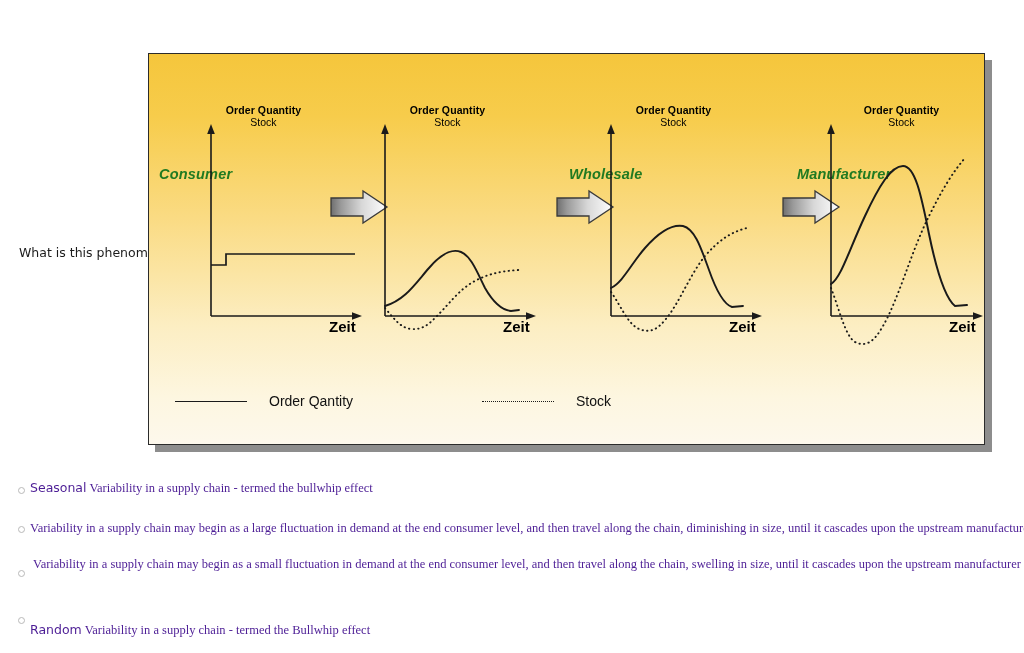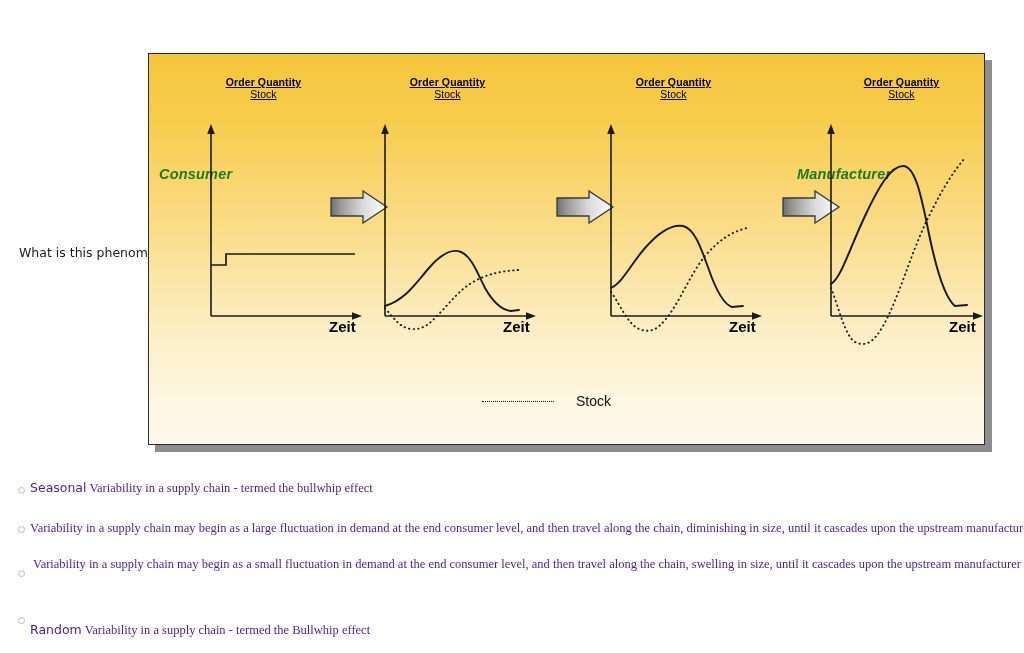--- a/index.html
+++ b/index.html
@@ -47,26 +47,25 @@
 
   .chart-cell {
     position: absolute;
     top: 0;
     width: 209px;
     height: 300px;
   }
 
   .axis-head {
     position: absolute;
-    top: 22px;
+    top: 50px;
     width: 100%;
     text-align: center;
     line-height: 1.18;
     pointer-events: none;
-    text-decoration: underline;
   }
   .axis-head .oq {
     display: block;
     font-size: 10.5px;
     font-weight: bold;
     color: #000000;
     letter-spacing: .1px;
   }
   .axis-head .stk {
     display: block;
@@ -242,20 +241,21 @@
     <svg width="60" height="36" viewBox="0 0 60 36">
       <polygon points="2,9 34,9 34,2 58,18 34,34 34,27 2,27" fill="url(#arrowGrad)" stroke="#3a3a3a" stroke-width="1.3" stroke-linejoin="miter"></polygon>
     </svg>
   </div>
 
   <div class="chart-cell" style="left:420px;">
     <div class="axis-head">
       <span class="oq">Order Quantity</span>
       <span class="stk">Stock</span>
     </div>
+    <div class="stage-label">Wholesale</div>
     <svg class="plot-svg" viewBox="0 0 209 300" preserveAspectRatio="none">
       <line x1="42" y1="78" x2="42" y2="262" stroke="#1a1a1a" stroke-width="1.6"></line>
       <polygon points="42,70 38.2,80 45.8,80" fill="#1a1a1a"></polygon>
       <line x1="42" y1="262" x2="185" y2="262" stroke="#1a1a1a" stroke-width="1.6"></line>
       <polygon points="193,262 183,258.2 183,265.8" fill="#1a1a1a"></polygon>
 
       <path d="M42,234 C54,228 62,210 76,194 C90,178 102,170 114,172
                C126,175 132,194 140,216 C147,236 154,250 163,253 L174,252" fill="none" stroke="#1a1a1a" stroke-width="1.9" stroke-linecap="round"></path>
 
       <path d="M42,238 C52,252 58,268 68,274 C80,280 88,276 96,266
@@ -286,20 +286,24 @@
                C118,112 124,140 132,180 C139,214 148,244 158,252 L170,251" fill="none" stroke="#1a1a1a" stroke-width="2" stroke-linecap="round"></path>
 
       <path d="M34,234 C42,254 48,282 58,288 C70,294 78,286 86,272
                C102,244 114,198 132,162 C146,134 156,118 168,104" fill="none" stroke="#1a1a1a" stroke-width="1.9" stroke-linecap="round" stroke-dasharray="0.4 4.2"></path>
     </svg>
     <div class="zeit" style="left:152px; top:264px;">Zeit</div>
   </div>
 
   <div id="legend">
 
+    <div class="legend-item" style="left:26px; top:14px;">
+      <span class="swatch-solid"></span>
+      <span class="legend-text">Order Qantity</span>
+    </div>
 
     <div class="legend-item" style="left:333px; top:14px;">
       <span class="swatch-dotted"></span>
       <span class="legend-text">Stock</span>
     </div>
 
 
   </div>
 </div>
 

